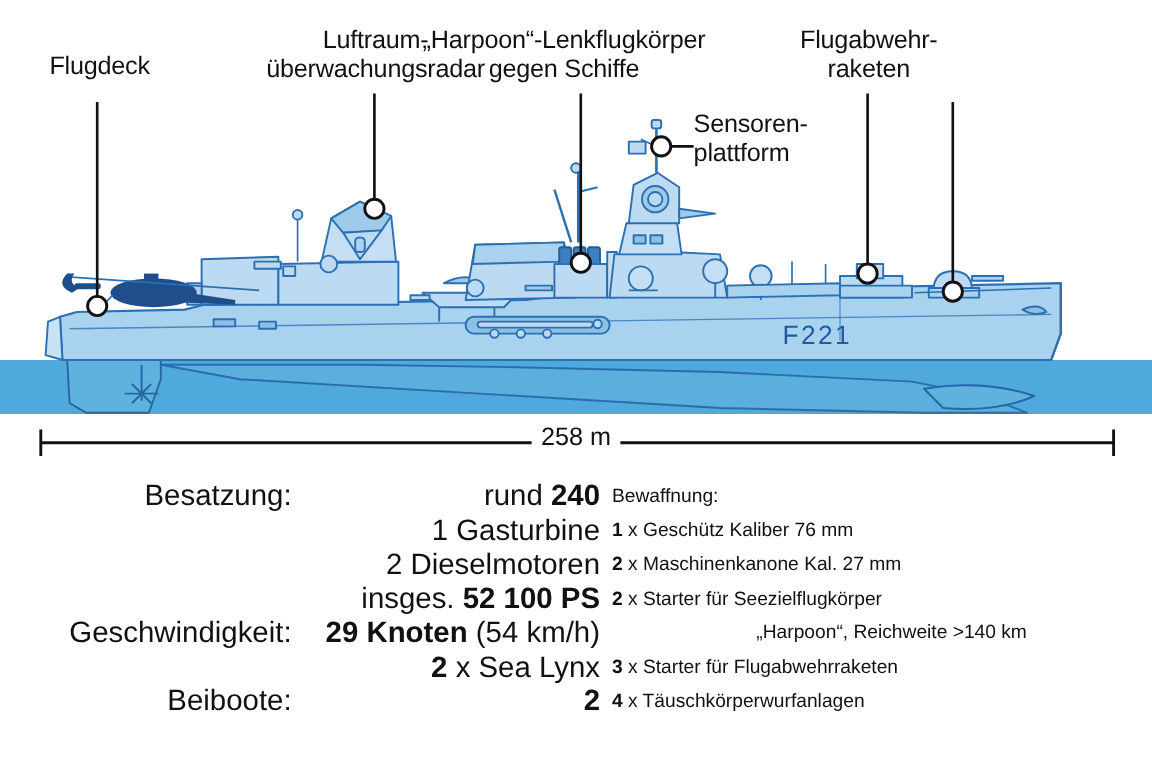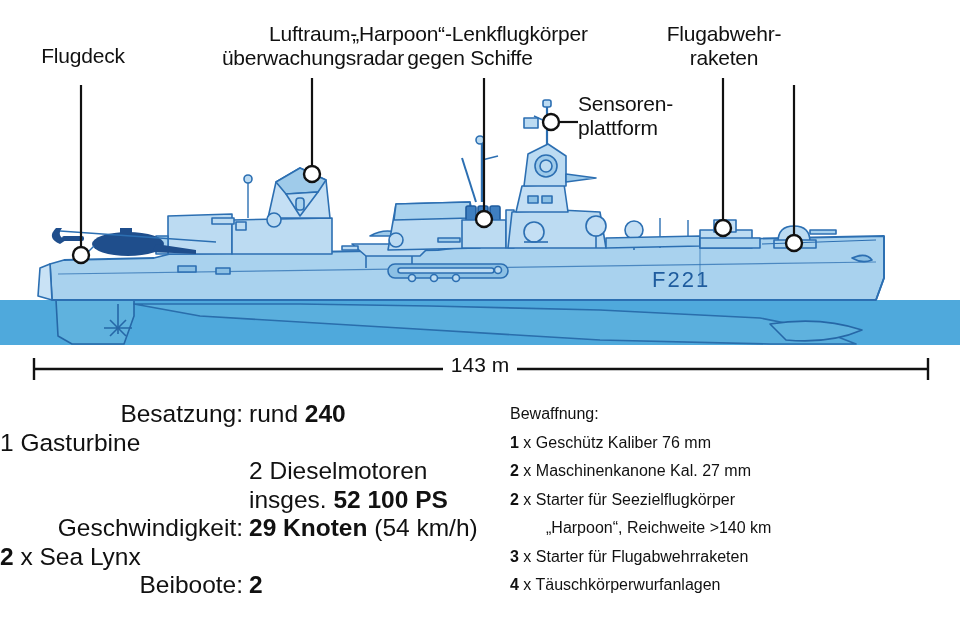--- a/index.html
+++ b/index.html
@@ -51,30 +51,30 @@
   }
   .spec-row{display:flex;width:100%;}
   .spec-key{
     width:243px;
     text-align:right;
     padding-right:6px;
     white-space:nowrap;
   }
   .spec-val{
     flex:1;
-    text-align:left;
+    text-align:right;
     white-space:nowrap;
   }
   .col-right{
     position:absolute;left:510px;top:0;width:430px;
     font-size:16px;
     line-height:28.5px;
   }
   .arm-row{white-space:nowrap;}
-  .arm-row.indent{padding-left:36px;}
+  .arm-row.indent{padding-left:36px;text-align:center;}
   b{font-weight:bold;}
 </style>
 </head>
 <body>
 
 <div class="stage">
 
   <div class="callout-label" style="left:8px;top:44px;width:150px;">Flugdeck</div>
 
   <div class="callout-label" style="left:148px;top:22px;width:330px;">Luftraum-
@@ -237,21 +237,21 @@
   <div class="dim-bar">
     <svg width="960" height="34" viewBox="0 0 960 34" xmlns="http://www.w3.org/2000/svg">
       <g stroke="#111111" stroke-width="2.4" fill="none">
         <line x1="34" y1="6" x2="34" y2="28"></line>
         <line x1="928" y1="6" x2="928" y2="28"></line>
         <line x1="34" y1="17" x2="928" y2="17"></line>
       </g>
     </svg>
   </div>
   <div class="dim-label">
-    <span>143 m</span>
+    <span>258 m</span>
   </div>
 
   <div class="specs">
 
     <div class="col-left">
       <div class="spec-row">
         <div class="spec-key">Besatzung:</div>
         <div class="spec-val"><span>rund </span><b>240</b><span></span></div>
       </div>
       <div class="spec-row">

